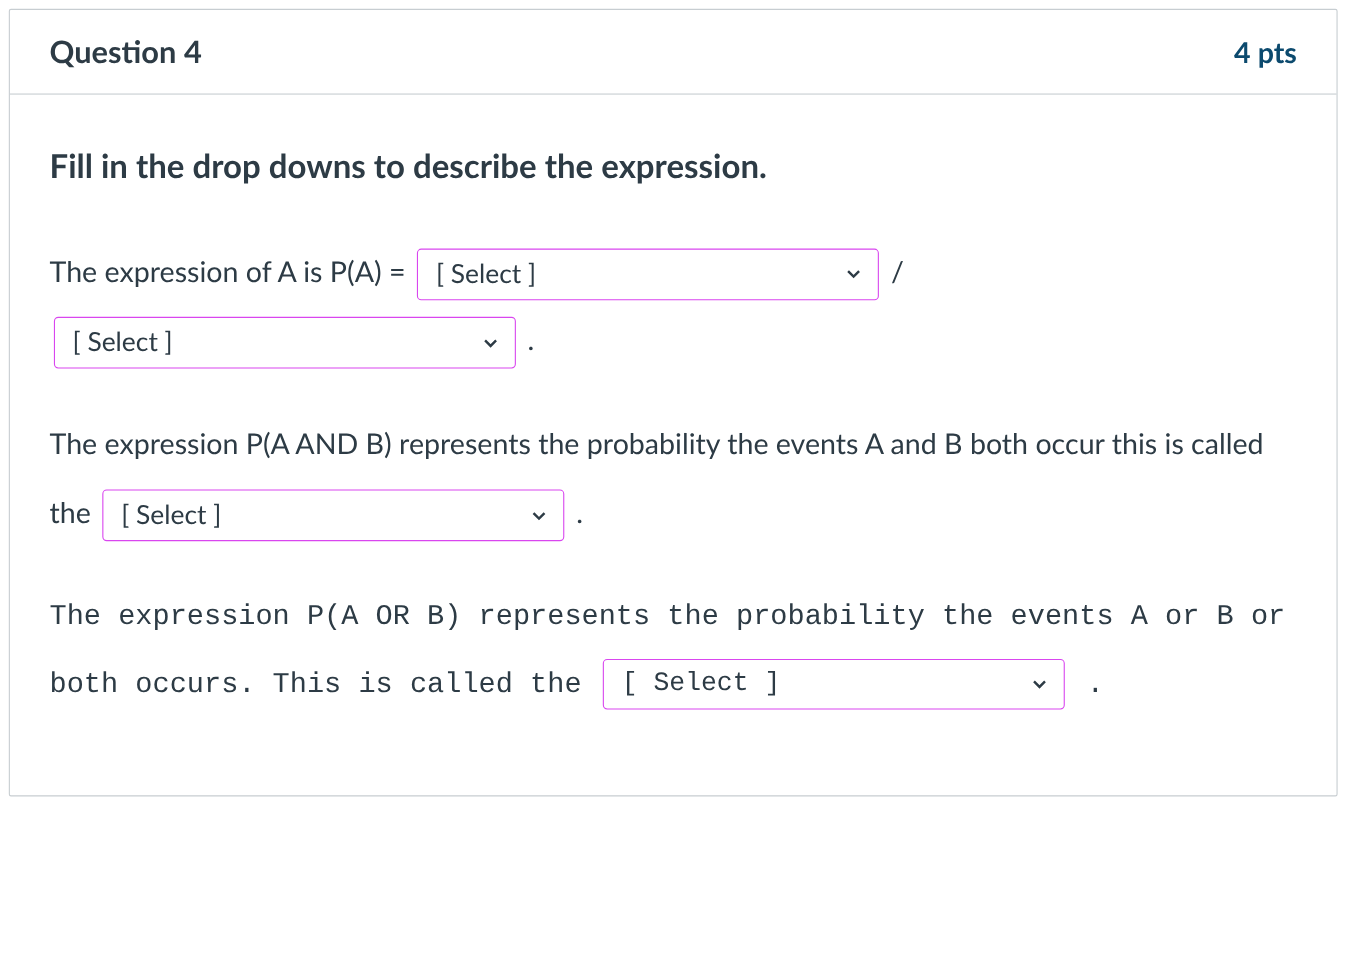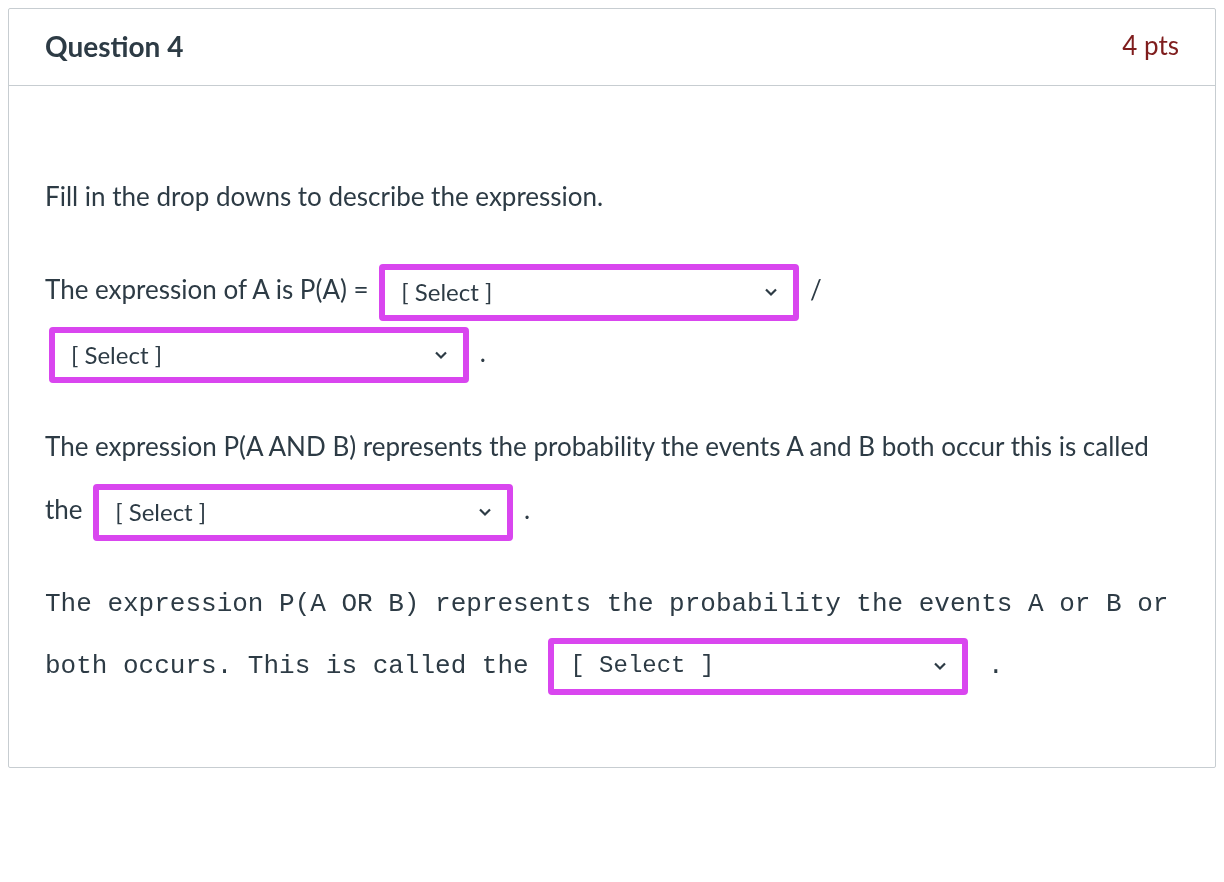--- a/index.html
+++ b/index.html
@@ -16,63 +16,62 @@
     .question-card {
       border: 1px solid #c7cdd1;
       border-radius: 2px;
       background: #fff;
       width: 100%;
       max-width: 1208px;
     }
     .question-header {
       display: flex;
       justify-content: space-between;
-      align-items: flex-start;
+      align-items: flex-end;
       padding: 20px 36px 22px 36px;
       border-bottom: 1px solid #c7cdd1;
     }
     .question-title {
       font-size: 28px;
       font-weight: 700;
       color: #2d3b45;
     }
     .question-points {
       font-size: 26px;
-      font-weight: 400;
-      color: #7f1d1d;
+      font-weight: 700;
+      color: #0c4a6e;
     }
     .question-body {
       padding: 46px 36px 70px 36px;
     }
     .instructions {
-      font-size: 26px;
-      font-weight: 400;
+      font-size: 30px;
+      font-weight: 700;
       color: #2d3b45;
       margin-bottom: 44px;
       line-height: 1.3;
-      margin-top: 48px;
     }
     .question-text {
       font-size: 26px;
       font-weight: 400;
       color: #2d3b45;
       line-height: 2.4;
     }
     .question-text p {
       margin-bottom: 32px;
     }
     .question-text p:last-child {
       margin-bottom: 0;
       font-family: Liberation Mono, monospace;
     }
     .select-box {
       display: inline-flex;
       align-items: center;
       justify-content: space-between;
-      border: 6px solid #d946ef;
+      border: 1px solid #d946ef;
       border-radius: 4px;
       padding: 8px 14px 8px 16px;
       background: #fff;
       vertical-align: middle;
       min-width: 420px;
       font-size: 24px;
       color: #2d3b45;
       line-height: 1.2;
       cursor: pointer;
       margin: 0 4px;

